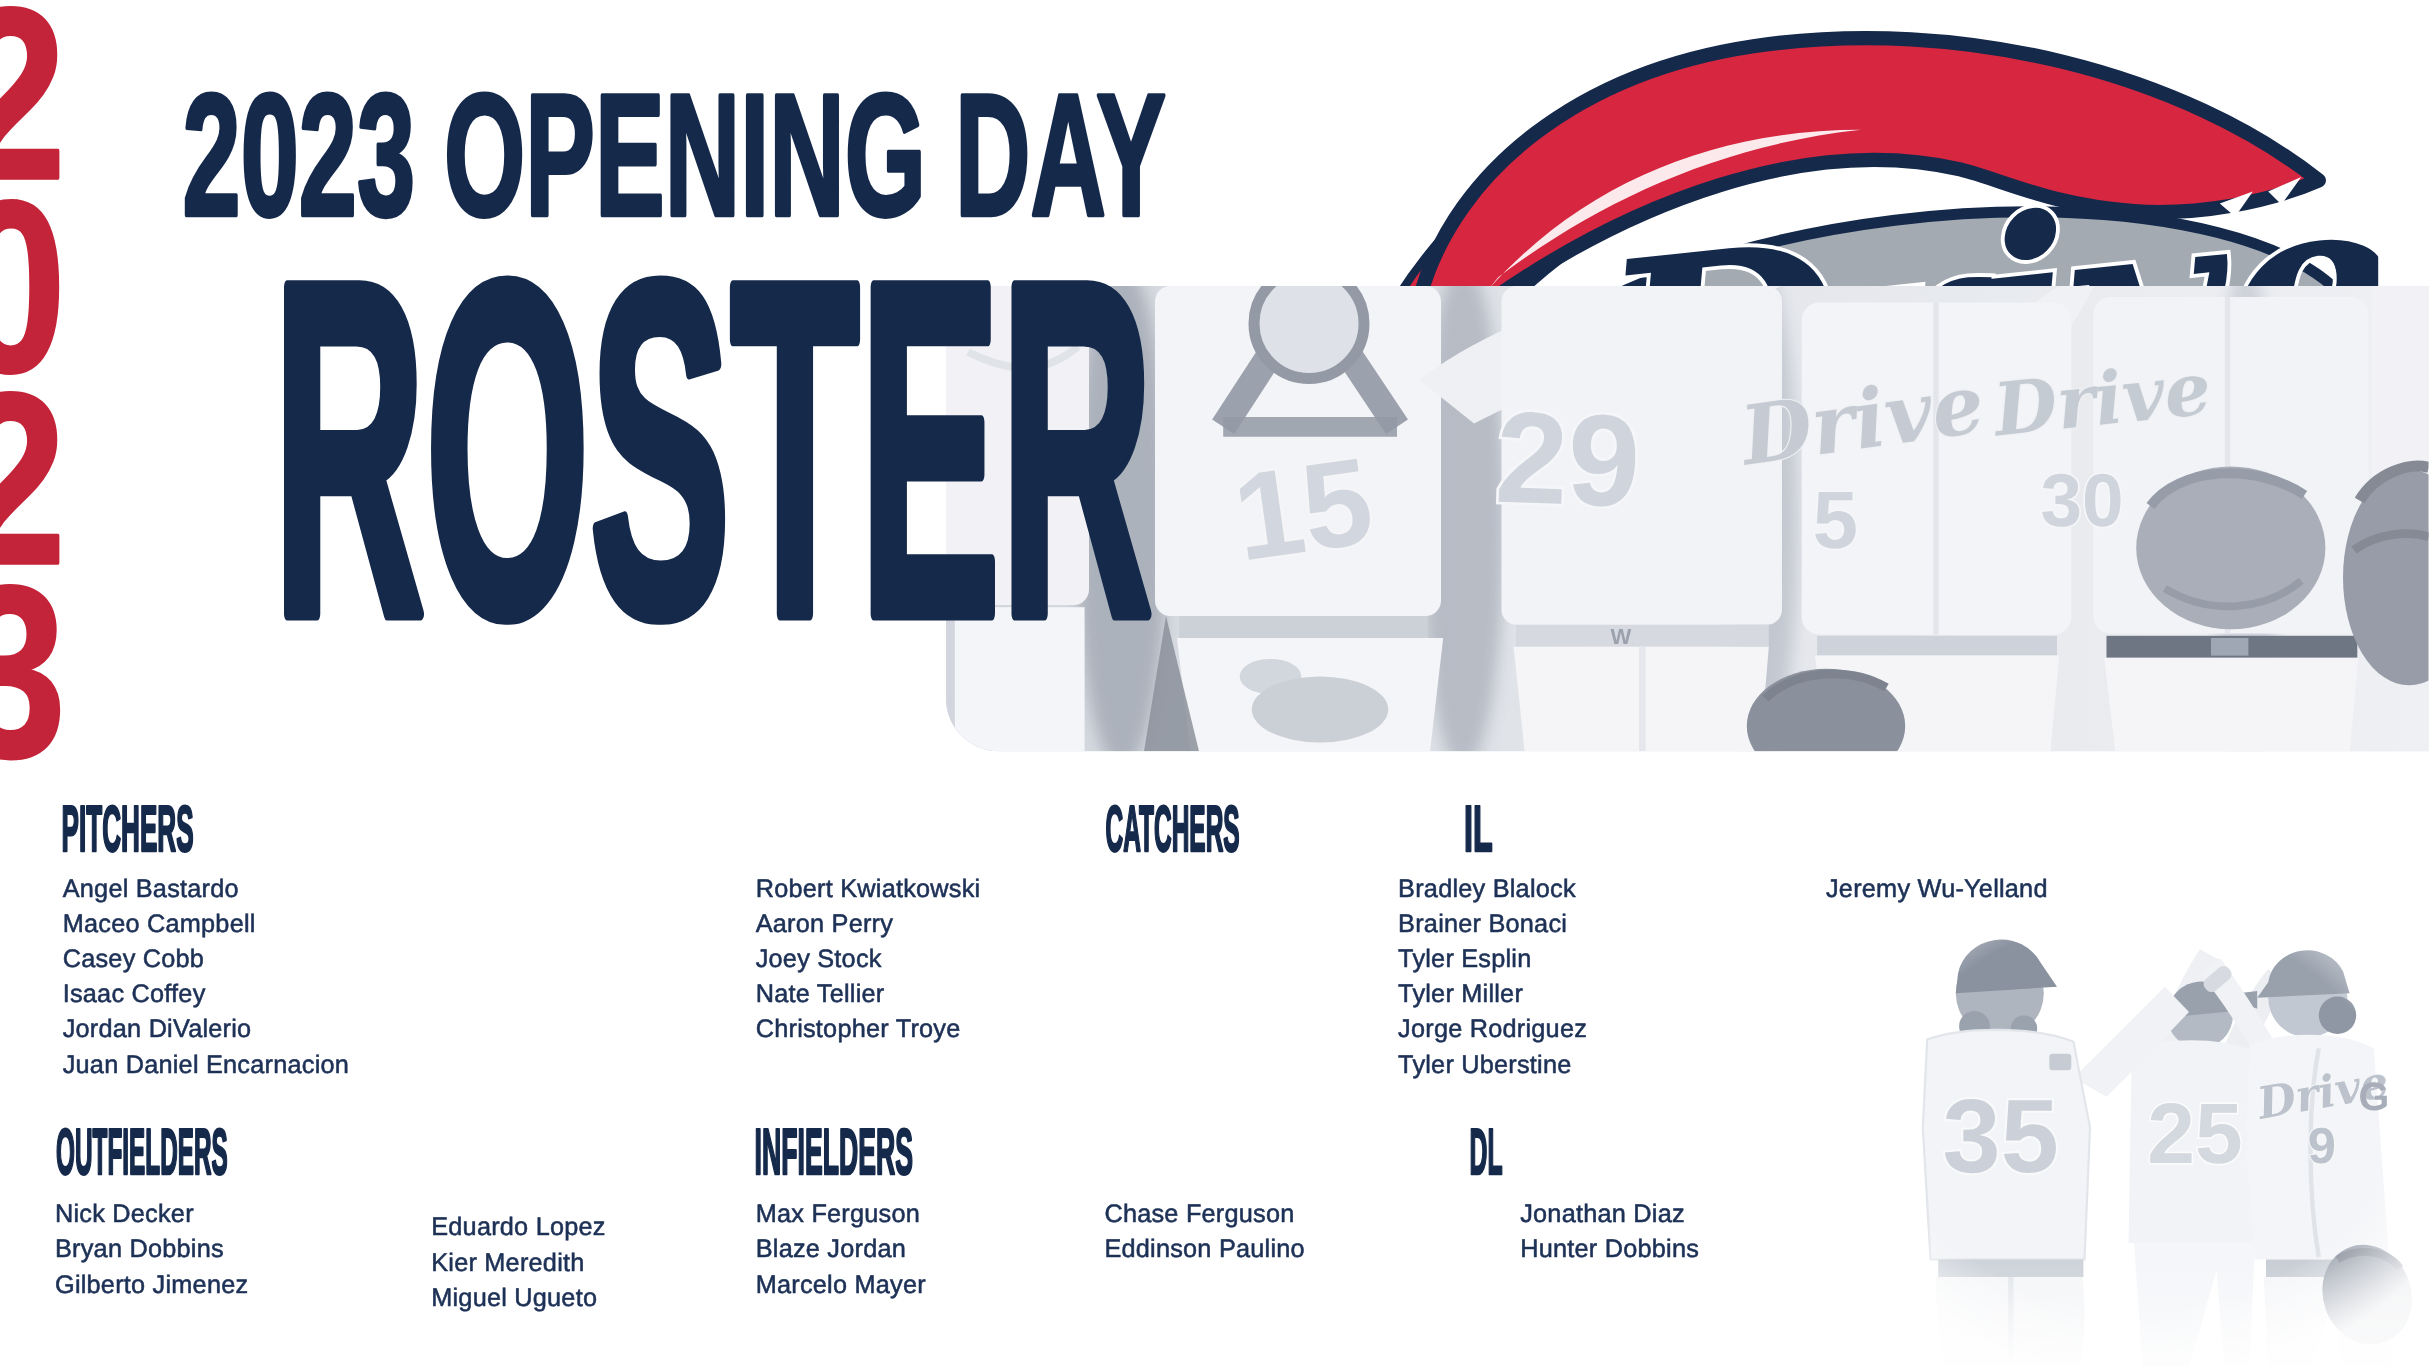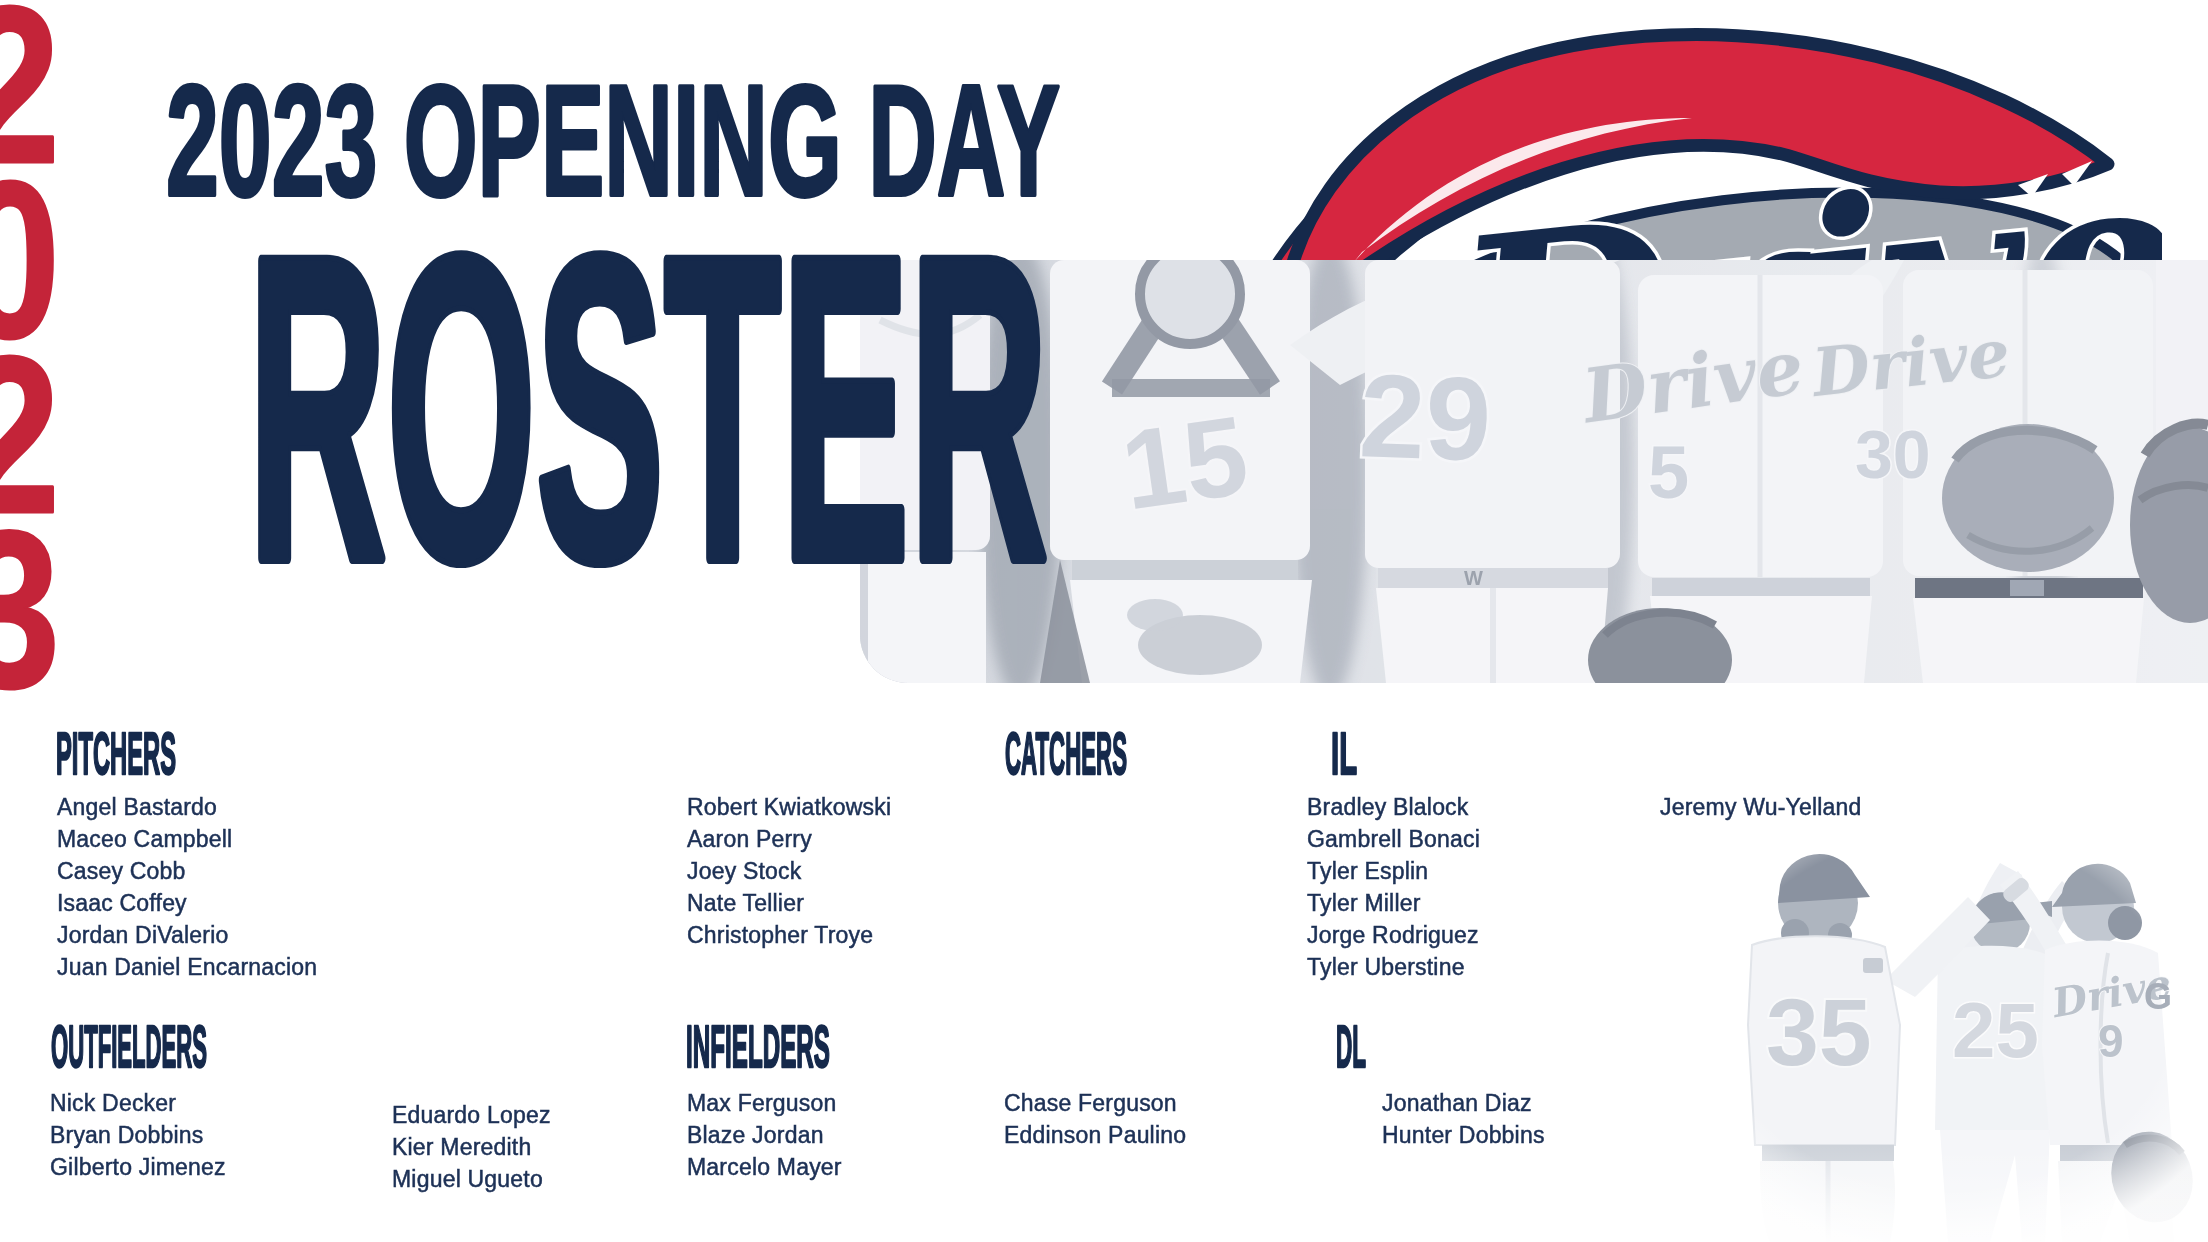--- a/index.html
+++ b/index.html
@@ -183,23 +183,23 @@
     <div>Christopher Troye</div>
   </div>
 
   <svg class="abs z3" style="left:1004px;top:729px;" width="128" height="50" viewBox="0 0 128 50">
     <text class="disp-text" x="1" y="45" font-size="59" fill="#15294b" stroke="#15294b" stroke-width="2.4" textLength="122" lengthAdjust="spacingAndGlyphs">CATCHERS</text>
   </svg>
 
   <svg class="abs z3" style="left:1330px;top:729px;" width="34" height="50" viewBox="0 0 34 50">
     <text class="disp-text" x="1" y="45" font-size="59" fill="#15294b" stroke="#15294b" stroke-width="2.4" textLength="26" lengthAdjust="spacingAndGlyphs">IL</text>
   </svg>
-  <div class="col z3" style="left:1307px;top:791px;">
+  <div class="col z3" style="left:1271px;top:791px;">
     <div>Bradley Blalock</div>
-    <div>Gambrell Bonaci</div>
+    <div>Brainer Bonaci</div>
     <div>Tyler Esplin</div>
     <div>Tyler Miller</div>
     <div>Jorge Rodriguez</div>
     <div>Tyler Uberstine</div>
   </div>
   <div class="col z3" style="left:1660px;top:791px;">
     <div>Jeremy Wu-Yelland</div>
   </div>
 
   <svg class="abs z3" style="left:50px;top:1022px;" width="162" height="50" viewBox="0 0 162 50">

